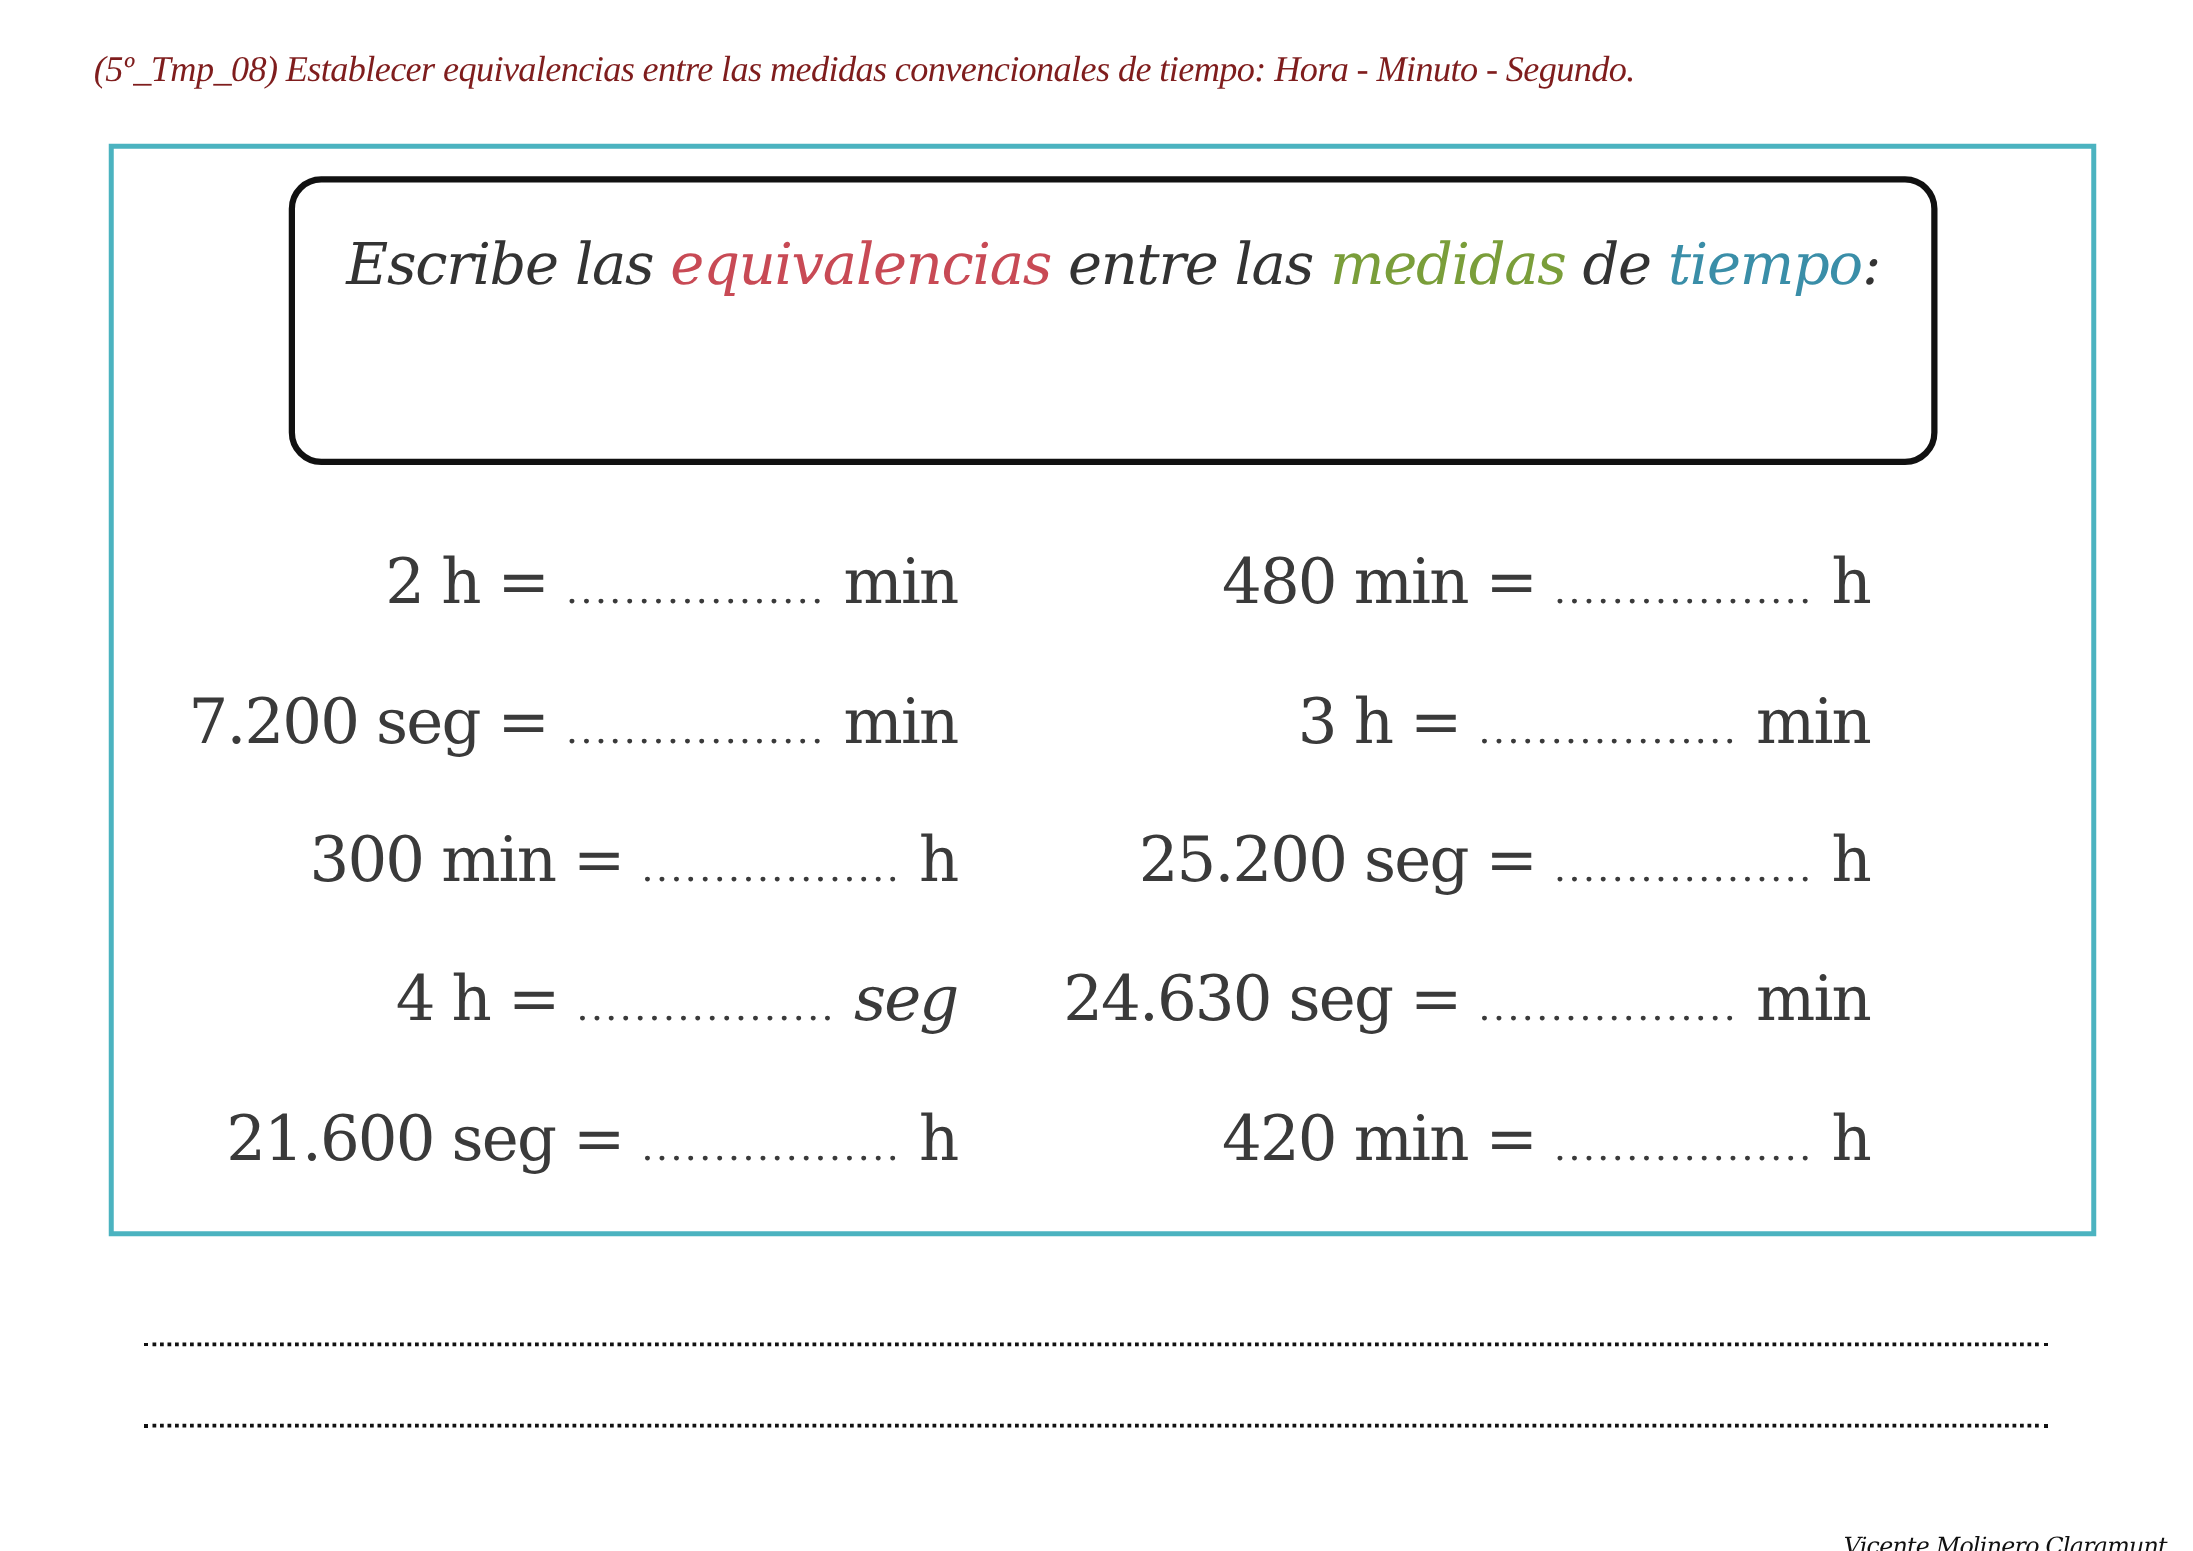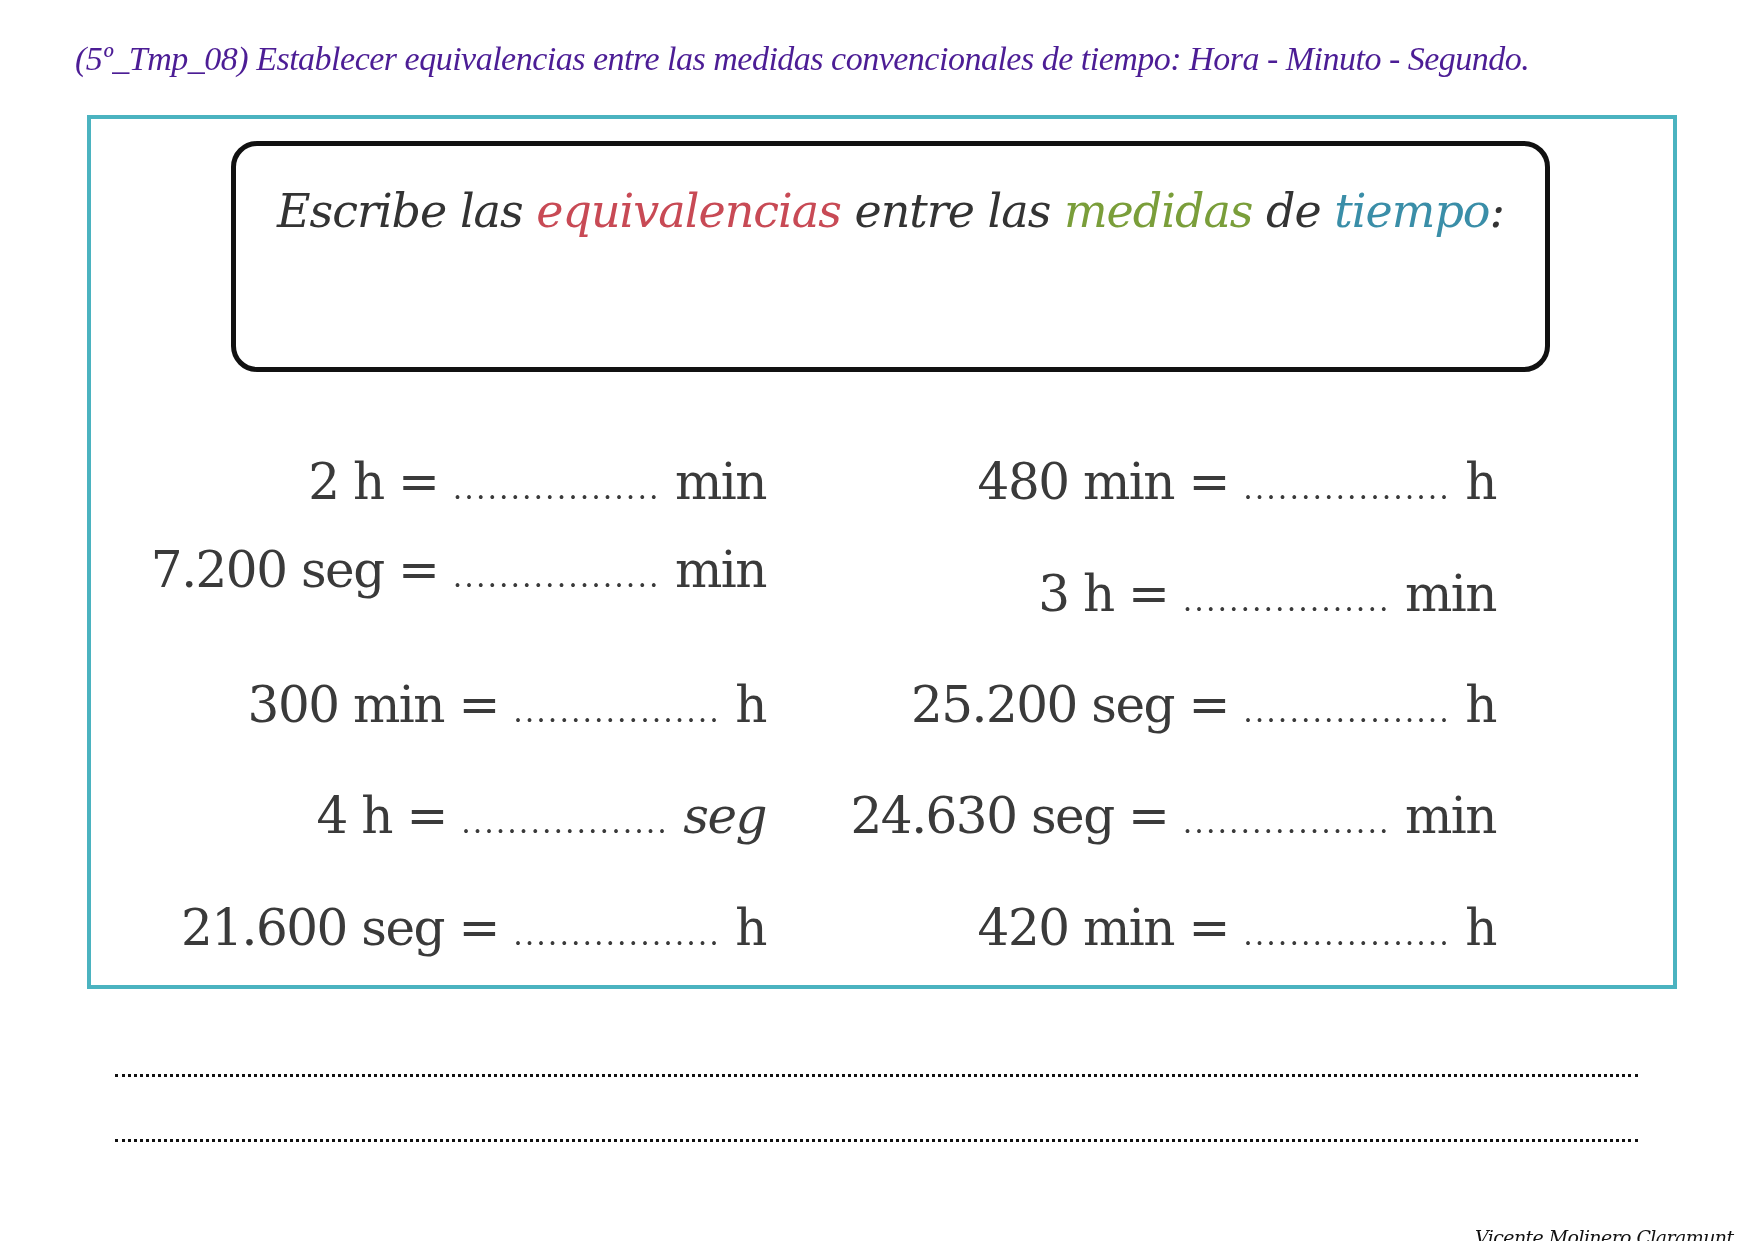--- a/index.html
+++ b/index.html
@@ -1,22 +1,22 @@
 <!DOCTYPE html>
 <html><head>
 <meta charset="utf-8">
 <style>
   html, body { margin:0; padding:0; background:#ffffff; }
   body { width:1754px; height:1241px; position:relative; overflow:hidden; font-family:"DejaVu Serif", serif; color:#3a3a3a; }
-  .page-title { position:absolute; left:75px; top:40px; font-family:"Liberation Serif", serif; font-style:italic; font-size:34px; color:#4c1d95; letter-spacing:-0.5px; white-space:nowrap; }
+  .page-title { position:absolute; left:75px; top:40px; font-family:"Liberation Serif", serif; font-style:italic; font-size:29px; color:#7f1d1d; letter-spacing:-0.5px; white-space:nowrap; }
   .frame { position:absolute; left:87px; top:115px; width:1582px; height:866px; border:4px solid #4bb3c0; box-sizing:content-box; }
   .header-box { position:absolute; left:231px; top:141px; width:1289px; height:221px; border:5px solid #111; border-radius:26px;padding-left:20px; }
   .heading { position:absolute; left:0; right:0; top:38px; text-align:center; font-family:"DejaVu Serif", serif; font-style:italic; font-size:46px; color:#333; letter-spacing:-1px; white-space:nowrap; }
   .formula { position:absolute; left:0; right:0; top:132px; text-align:center; font-family:"DejaVu Sans", sans-serif; font-size:34px; letter-spacing:-1.5px; white-space:nowrap; }
-  .row { position:absolute; height:70px; line-height:70px; font-family:"DejaVu Serif", serif; font-size:50px; color:#3a3a3a; white-space:nowrap; text-align:right; letter-spacing:-1.5px;margin-top:17px; }
+  .row { position:absolute; height:70px; line-height:70px; font-family:"DejaVu Serif", serif; font-size:50px; color:#3a3a3a; white-space:nowrap; text-align:right; letter-spacing:-1.5px; }
   .row .dots { font-size:30px; letter-spacing:2px; vertical-align:baseline; }
   .row .unit-it, .row .it { font-style:italic; }
   .col-left { left:120px; width:646px; }
   .col-right { left:850px; width:646px; }
   .answer-line { position:absolute; left:115px; width:1523px; height:0; border-top:3px dotted #111; }
   .author { position:absolute; left:1475px; top:1226px; font-family:"DejaVu Serif", serif; font-style:italic; font-size:19px; color:#111; letter-spacing:-0.6px; white-space:nowrap; }
 </style>
 </head>
 <body>
 
@@ -26,21 +26,21 @@
 
 <div class="header-box">
   <div class="heading">
     <span>Escribe las </span><span style="color:#c84a55">equivalencias</span><span> entre las </span><span style="color:#7a9e3a">medidas</span><span> de </span><span style="color:#3a8ea8">tiempo</span><span>:</span>
   </div>
 </div>
 
 <div class="row col-left" style="top:430px">
   <span>2 h</span><span> = </span><span class="dots">..................</span> <span>min</span>
 </div>
-<div class="row col-left" style="top:518px">
+<div class="row col-left" style="top:542px">
   <span>7.200 seg</span><span> = </span><span class="dots">..................</span> <span>min</span>
 </div>
 <div class="row col-left" style="top:653px">
   <span>300 min</span><span> = </span><span class="dots">..................</span> <span>h</span>
 </div>
 <div class="row col-left" style="top:764px">
   <span>4 h</span><span> = </span><span class="dots">..................</span> <span class="unit-it">seg</span>
 </div>
 <div class="row col-left" style="top:876px">
   <span>21.600 seg</span><span> = </span><span class="dots">..................</span> <span>h</span>

